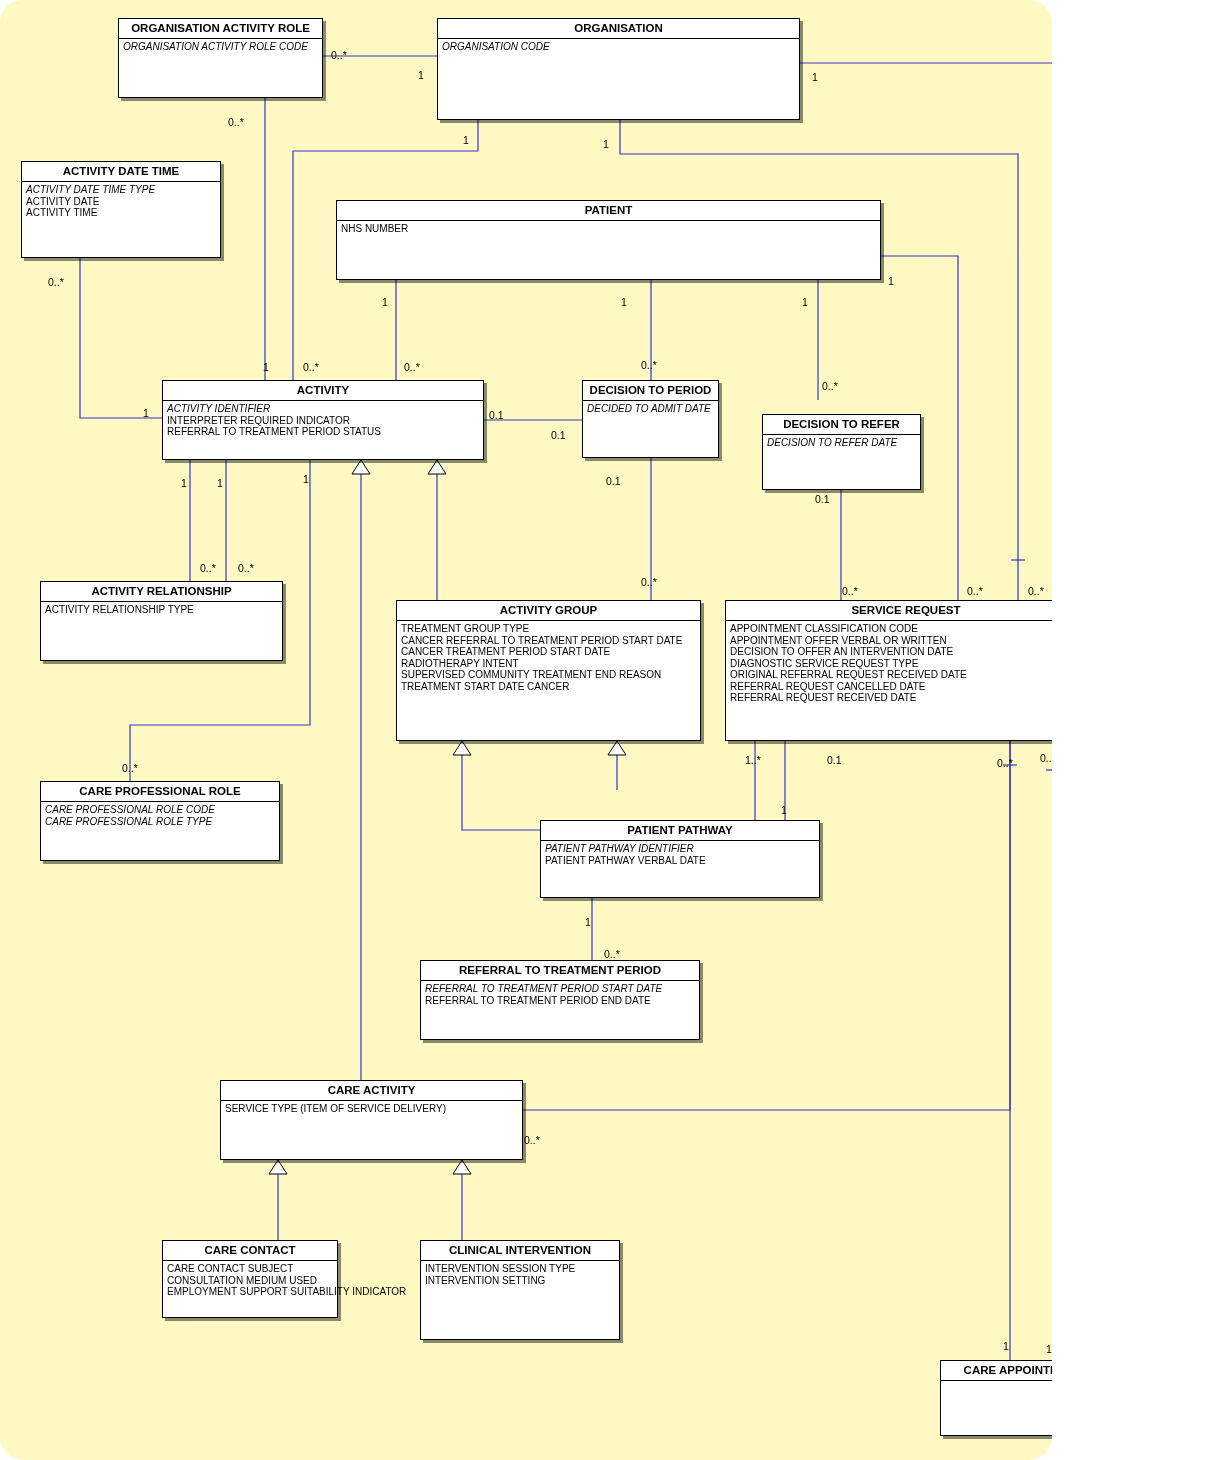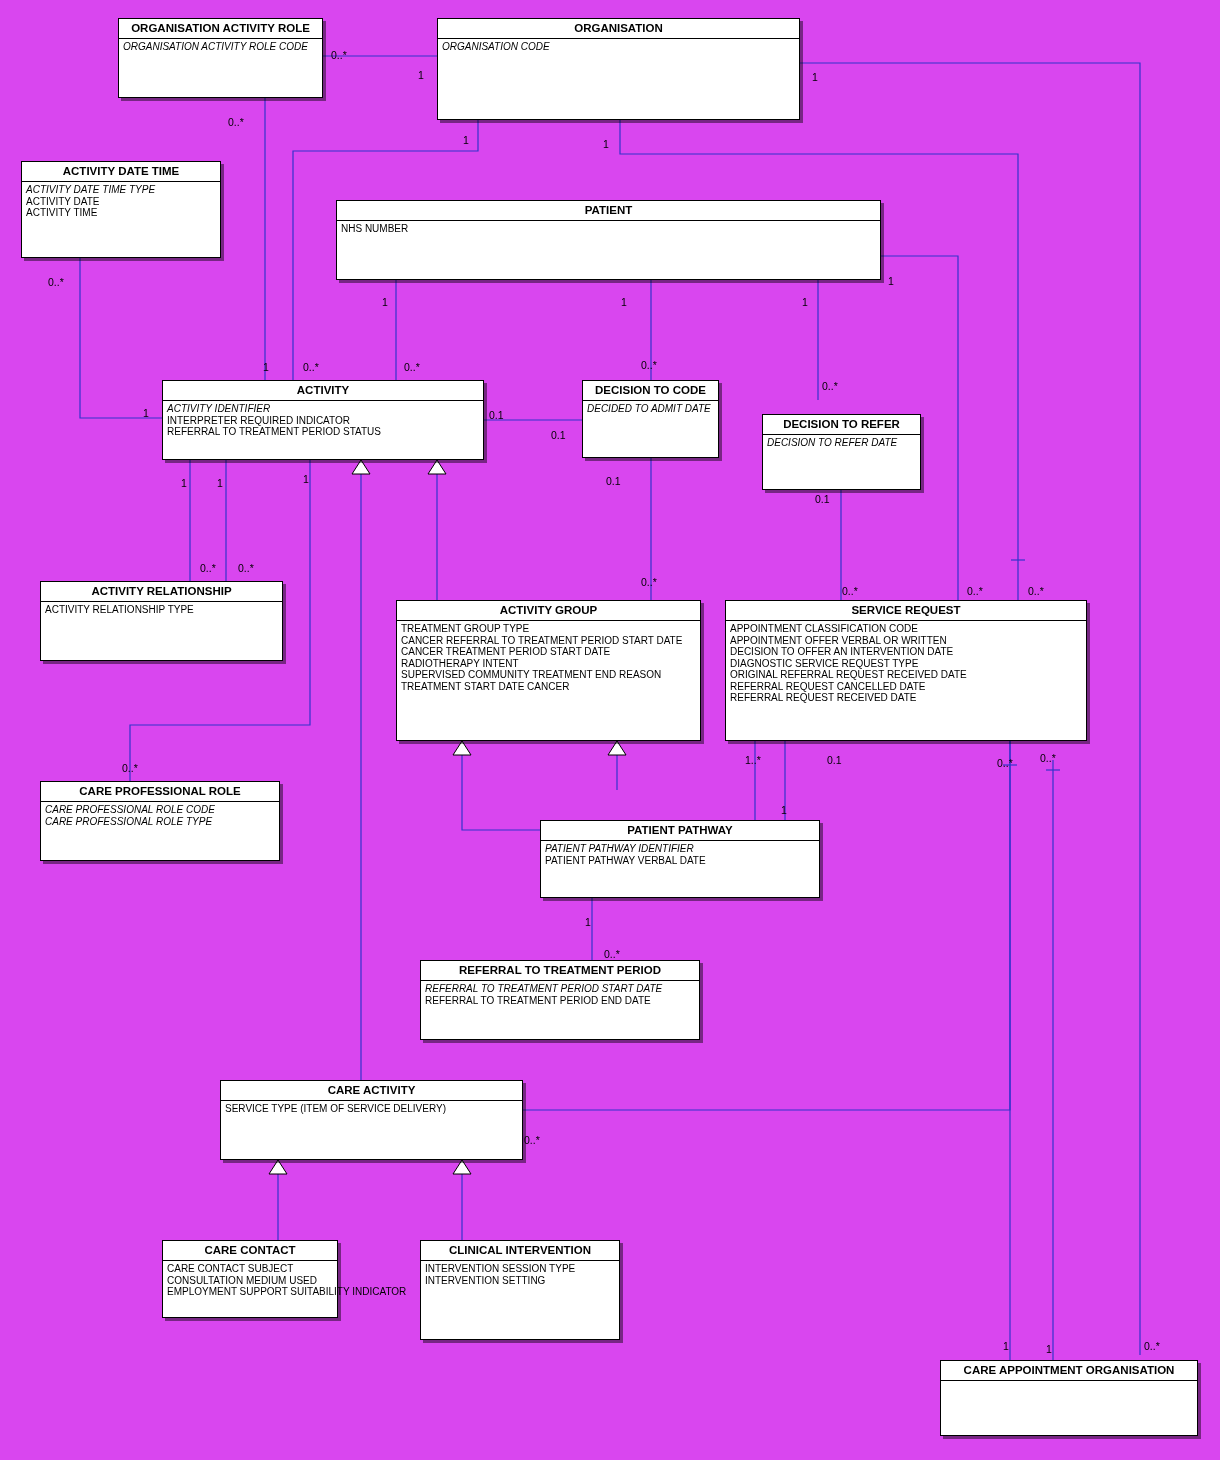--- a/index.html
+++ b/index.html
@@ -5,24 +5,25 @@
   html, body {
     margin: 0;
     padding: 0;
     background: #ffffff;
   }
   body {
     font-family: "Liberation Sans", sans-serif;
   }
   #canvas {
     position: relative;
-    width: 1220px;
+    width: 1052px;
     height: 1460px;
     overflow: hidden;
-    background: #d946ef;
+    background: #fef9c3;
+    border-radius: 23px;
   }
   #wires {
     position: absolute;
     left: 0;
     top: 0;
     width: 1220px;
     height: 1460px;
     pointer-events: none;
   }
   .entity {
@@ -139,21 +140,21 @@
       </div>
       <div class="entity" style="left: 162px; top: 380px; width: 322px; height: 80px;">
         <div class="hdr">ACTIVITY</div>
         <div class="attrs">
           <div class="ital">ACTIVITY IDENTIFIER</div>
           <div>INTERPRETER REQUIRED INDICATOR</div>
           <div>REFERRAL TO TREATMENT PERIOD STATUS</div>
         </div>
       </div>
       <div class="entity" style="left: 582px; top: 380px; width: 137px; height: 78px;">
-        <div class="hdr">DECISION TO CODE</div>
+        <div class="hdr">DECISION TO PERIOD</div>
         <div class="attrs">
           <div class="ital">DECIDED TO ADMIT DATE</div>
         </div>
       </div>
       <div class="entity" style="left: 762px; top: 400px; width: 159px; height: 76px; margin-top: 14px;">
         <div class="hdr">DECISION TO REFER</div>
         <div class="attrs">
           <div class="ital">DECISION TO REFER DATE</div>
         </div>
       </div>

